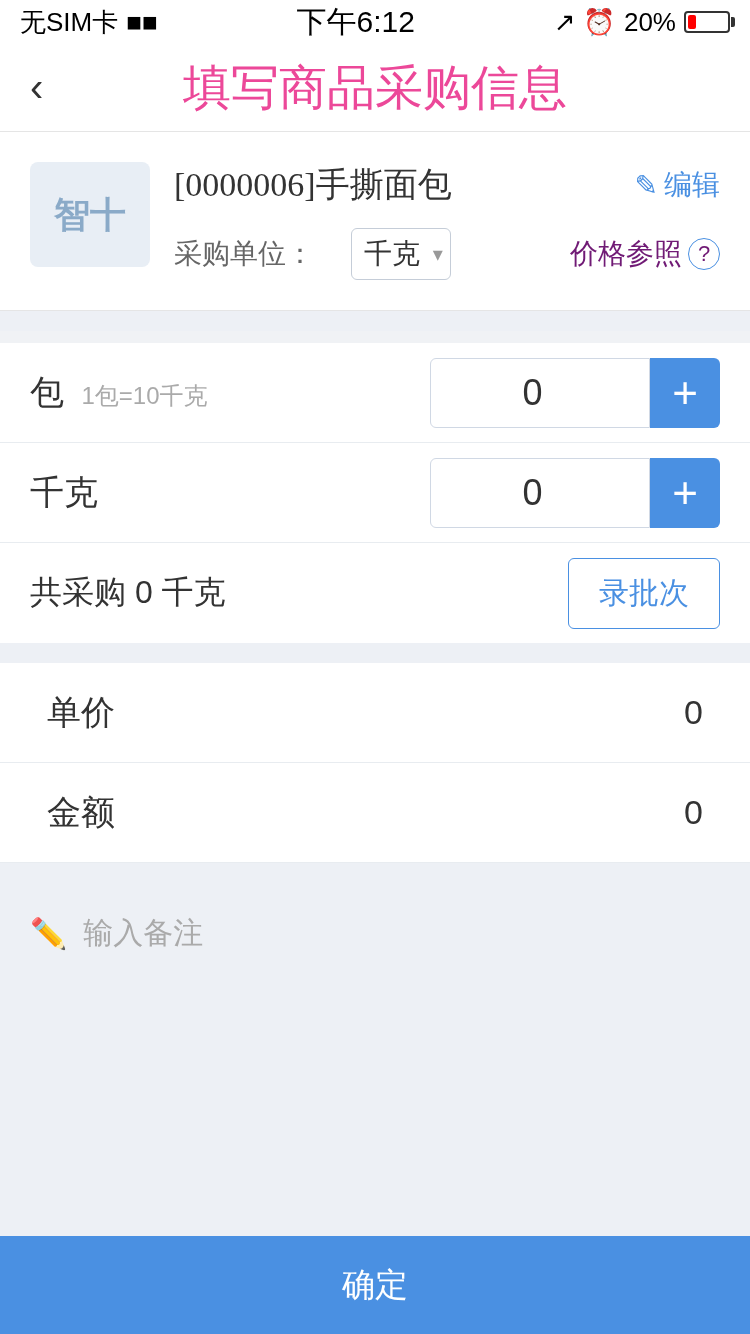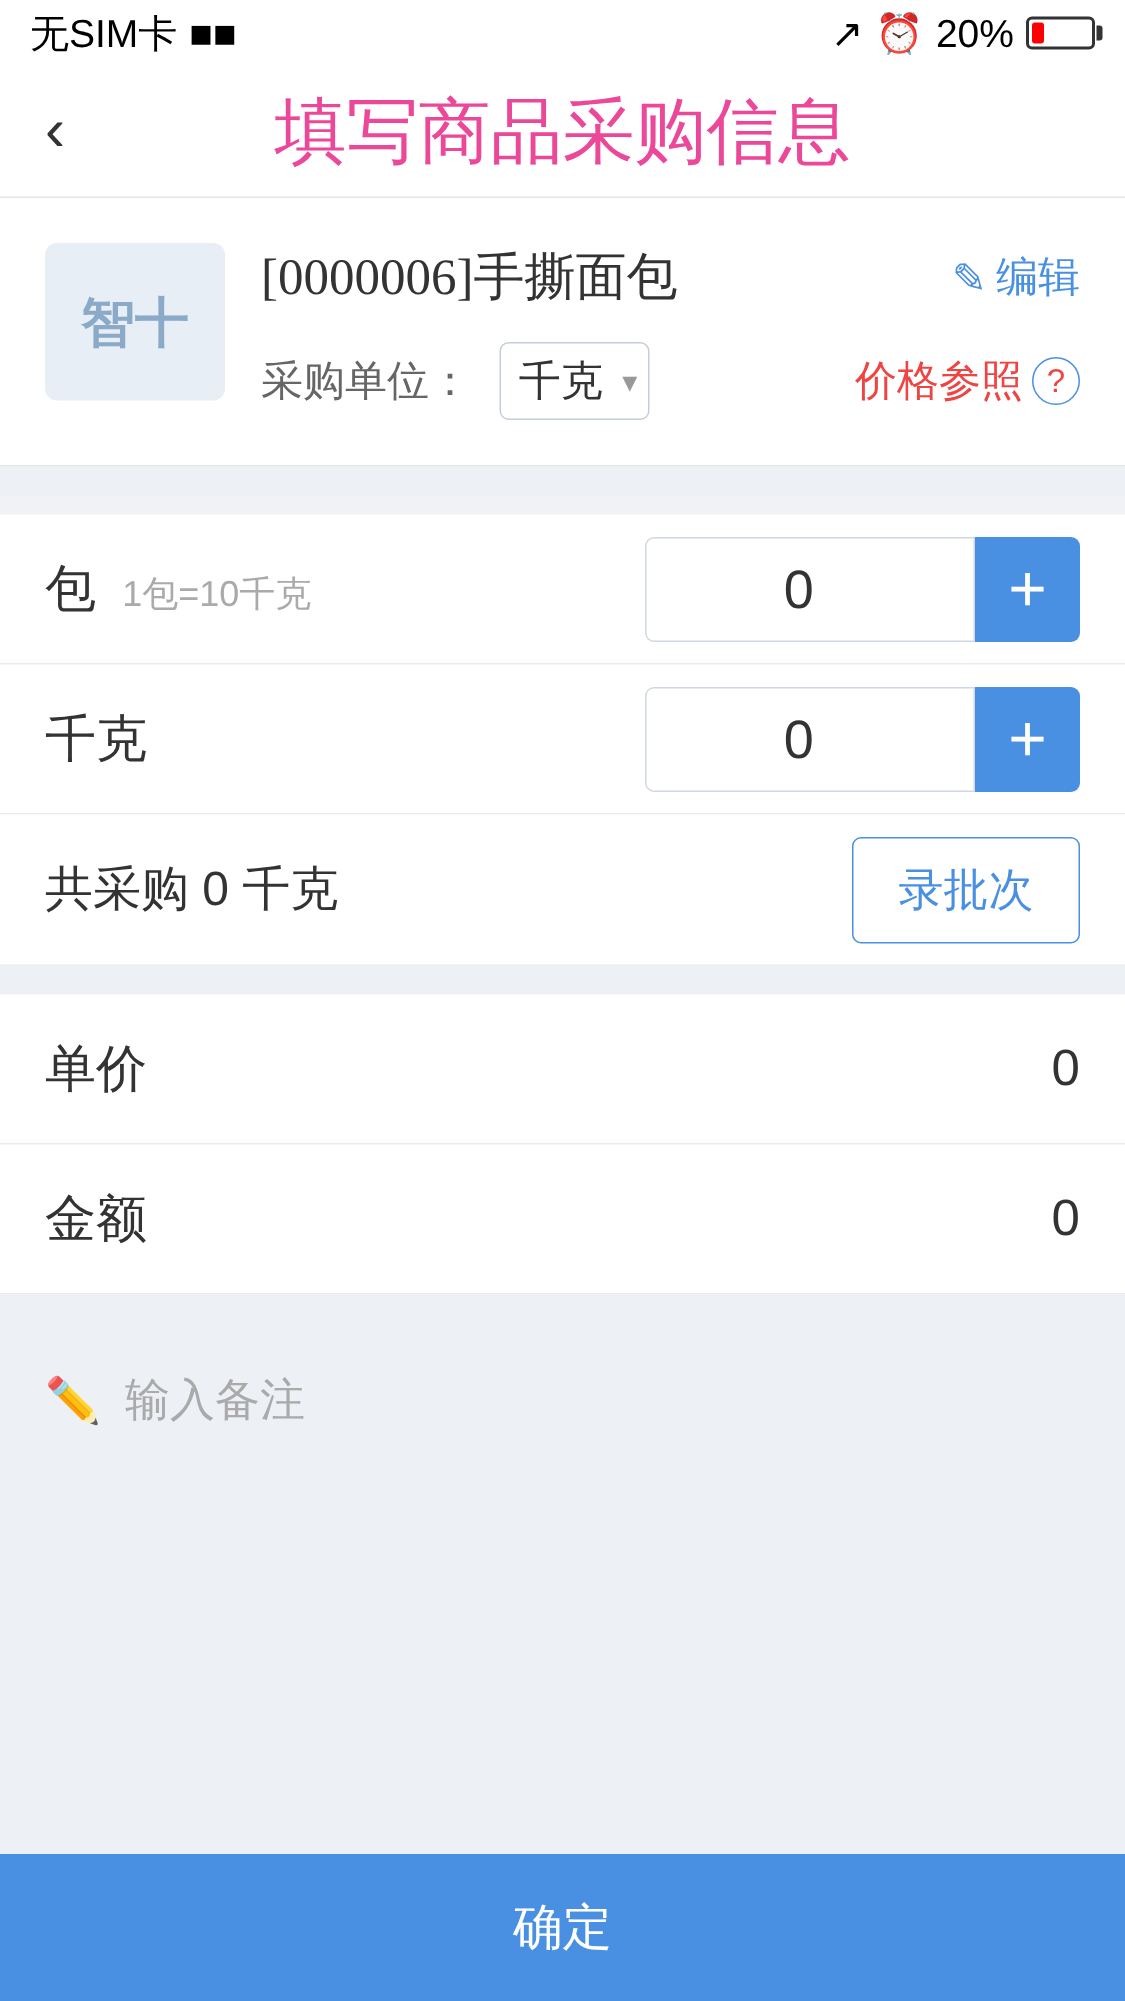--- a/index.html
+++ b/index.html
@@ -144,37 +144,37 @@
       cursor: pointer;
     }
     .product-unit-row {
       display: flex;
       align-items: center;
       justify-content: space-between;
     }
     .unit-label {
       font-size: 28px;
       color: #666;
-      margin-right: 10px;
+      margin-right: 28px;
     }
     .unit-select-wrap {
       position: relative;
       display: inline-flex;
       align-items: center;
     }
     .unit-select-arrow {
       position: absolute;
       right: 8px;
       color: #999;
       font-size: 20px;
       pointer-events: none;
     }
     .price-ref {
       font-size: 28px;
-      color: #ef4444;
+      color: #701a75;
       display: flex;
       align-items: center;
       gap: 6px;
       cursor: pointer;
       justify-content: space-between;
     }
 
     
     .divider-thick {
       height: 20px;
@@ -260,21 +260,21 @@
 
     
     .price-section {
       background: #fff;
       margin-top: 0;
     }
     .price-row {
       display: flex;
       align-items: center;
       justify-content: space-between;
-      padding: 0 30px;
+      padding: 0 47px;
       height: 100px;
       border-bottom: 1px solid #e8ecf0;
     }
     .price-row-label {
       font-size: 34px;
       color: #333;
     }
     .price-row-value {
       font-size: 34px;
       color: #333;
@@ -324,20 +324,21 @@
     }
   </style>
 </head>
 <body>
 
 <div class="status-bar">
   <div class="status-bar-left">
     <span>无SIM卡</span>
     <span>■■</span>
   </div>
+  <div class="status-bar-center">下午6:12</div>
   <div class="status-bar-right">
     <span>↗</span>
     <span>⏰</span>
     <span>20%</span>
     <span class="battery-icon">
       <span class="battery-fill"></span>
     </span>
   </div>
 </div>
 

